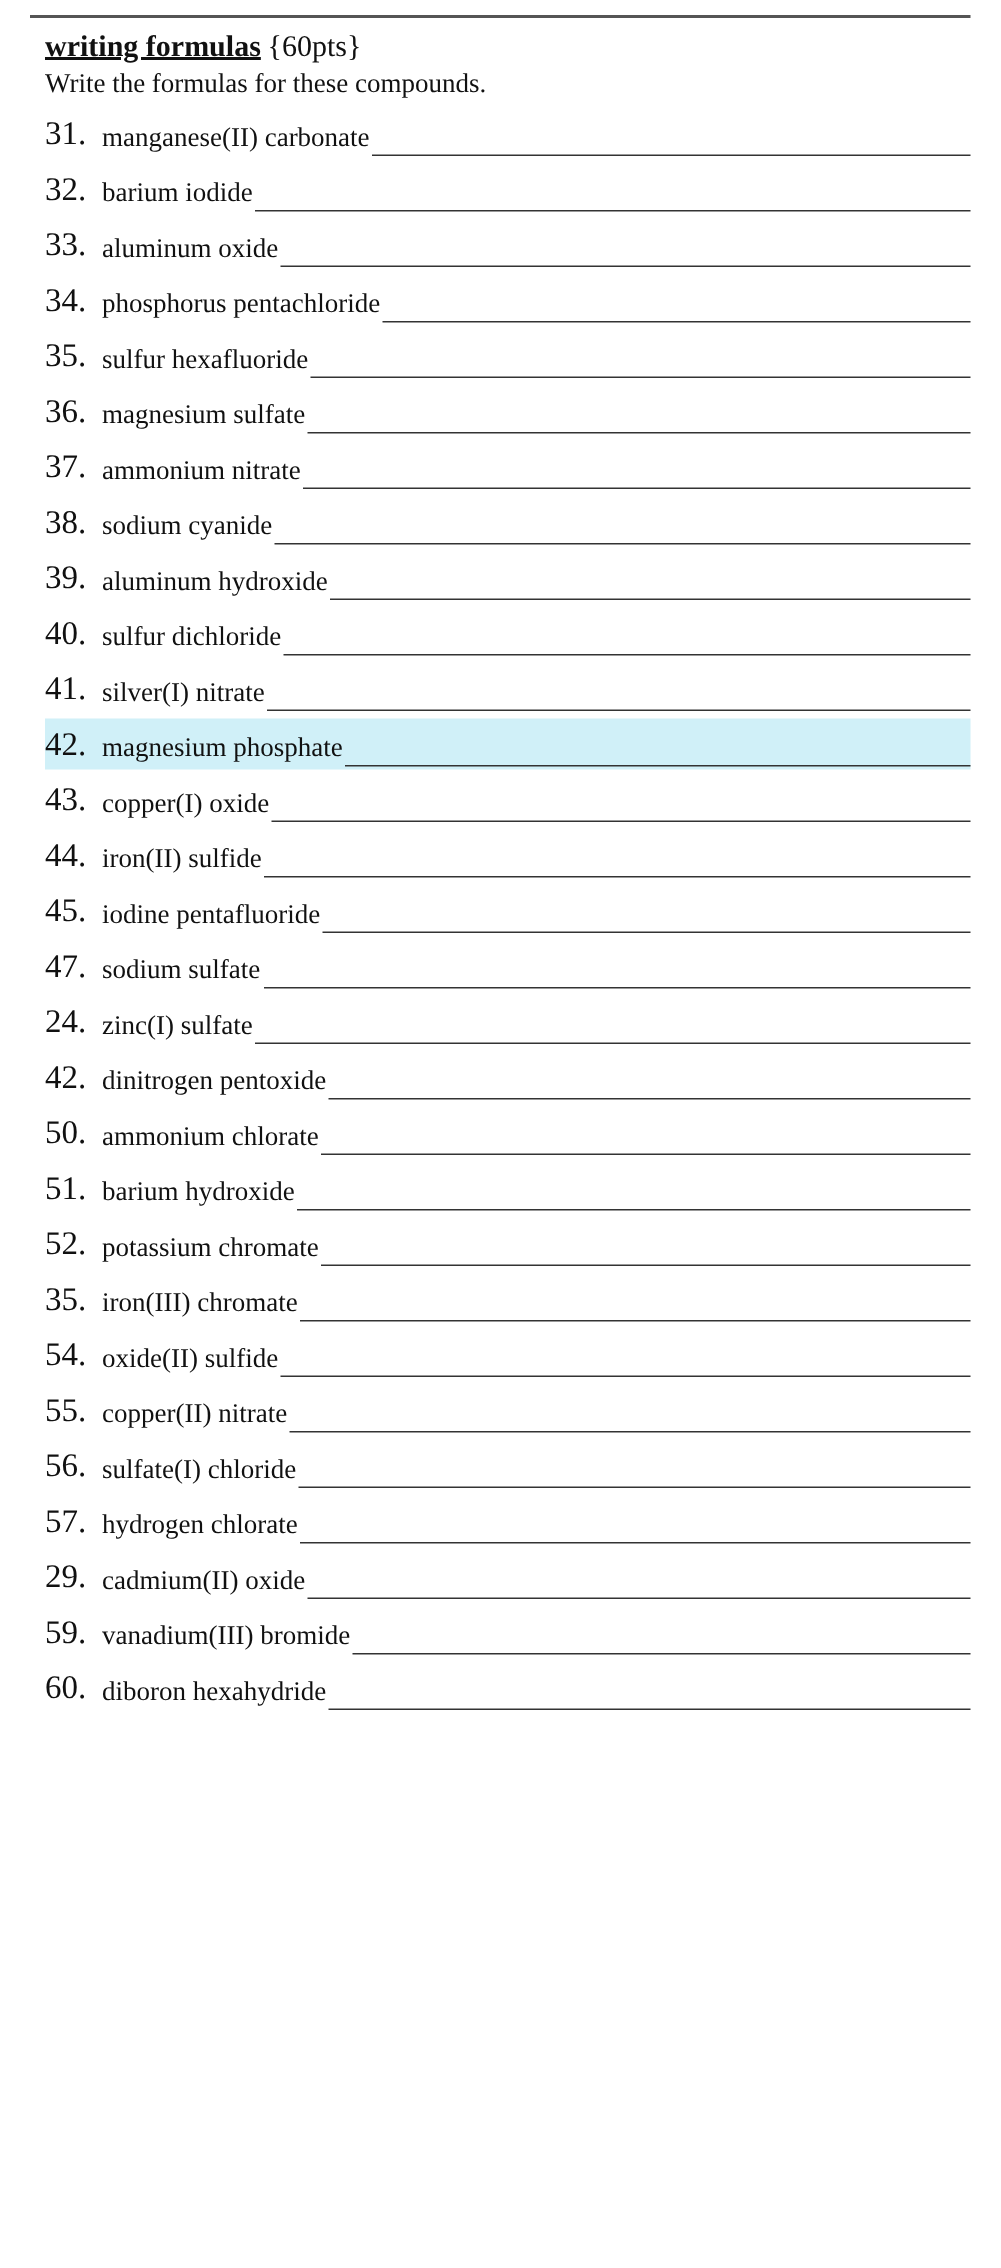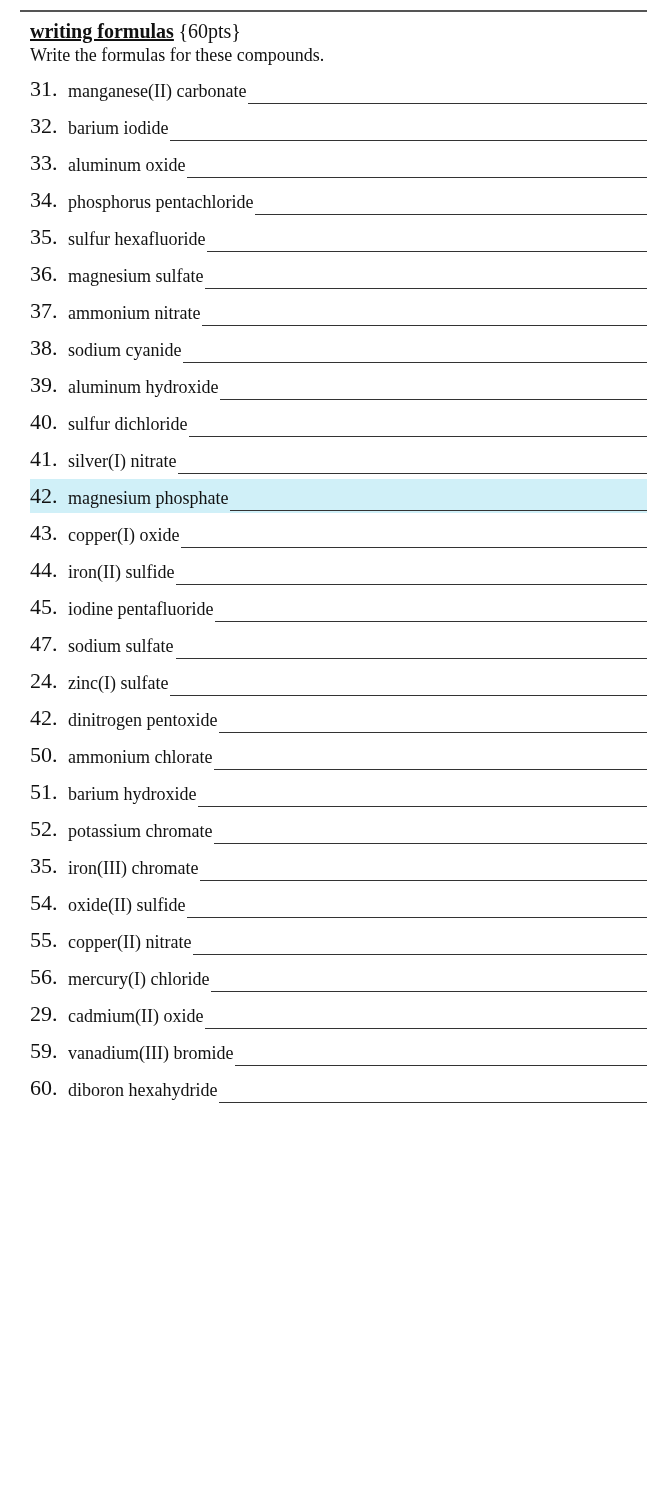--- a/index.html
+++ b/index.html
@@ -213,21 +213,26 @@
       <span class="question-label">oxide(II) sulfide</span>
       <div class="answer-line"></div>
     </li>
     <li class="question-item">
       <span class="question-number">55.</span>
       <span class="question-label">copper(II) nitrate</span>
       <div class="answer-line"></div>
     </li>
     <li class="question-item">
       <span class="question-number">56.</span>
-      <span class="question-label">mercury(I) chloride</span>
+      <span class="question-label">sulfate(I) chloride</span>
+      <div class="answer-line"></div>
+    </li>
+    <li class="question-item">
+      <span class="question-number">57.</span>
+      <span class="question-label">hydrogen chlorate</span>
       <div class="answer-line"></div>
     </li>
     <li class="question-item">
       <span class="question-number">29.</span>
       <span class="question-label">cadmium(II) oxide</span>
       <div class="answer-line"></div>
     </li>
     <li class="question-item">
       <span class="question-number">59.</span>
       <span class="question-label">vanadium(III) bromide</span>

